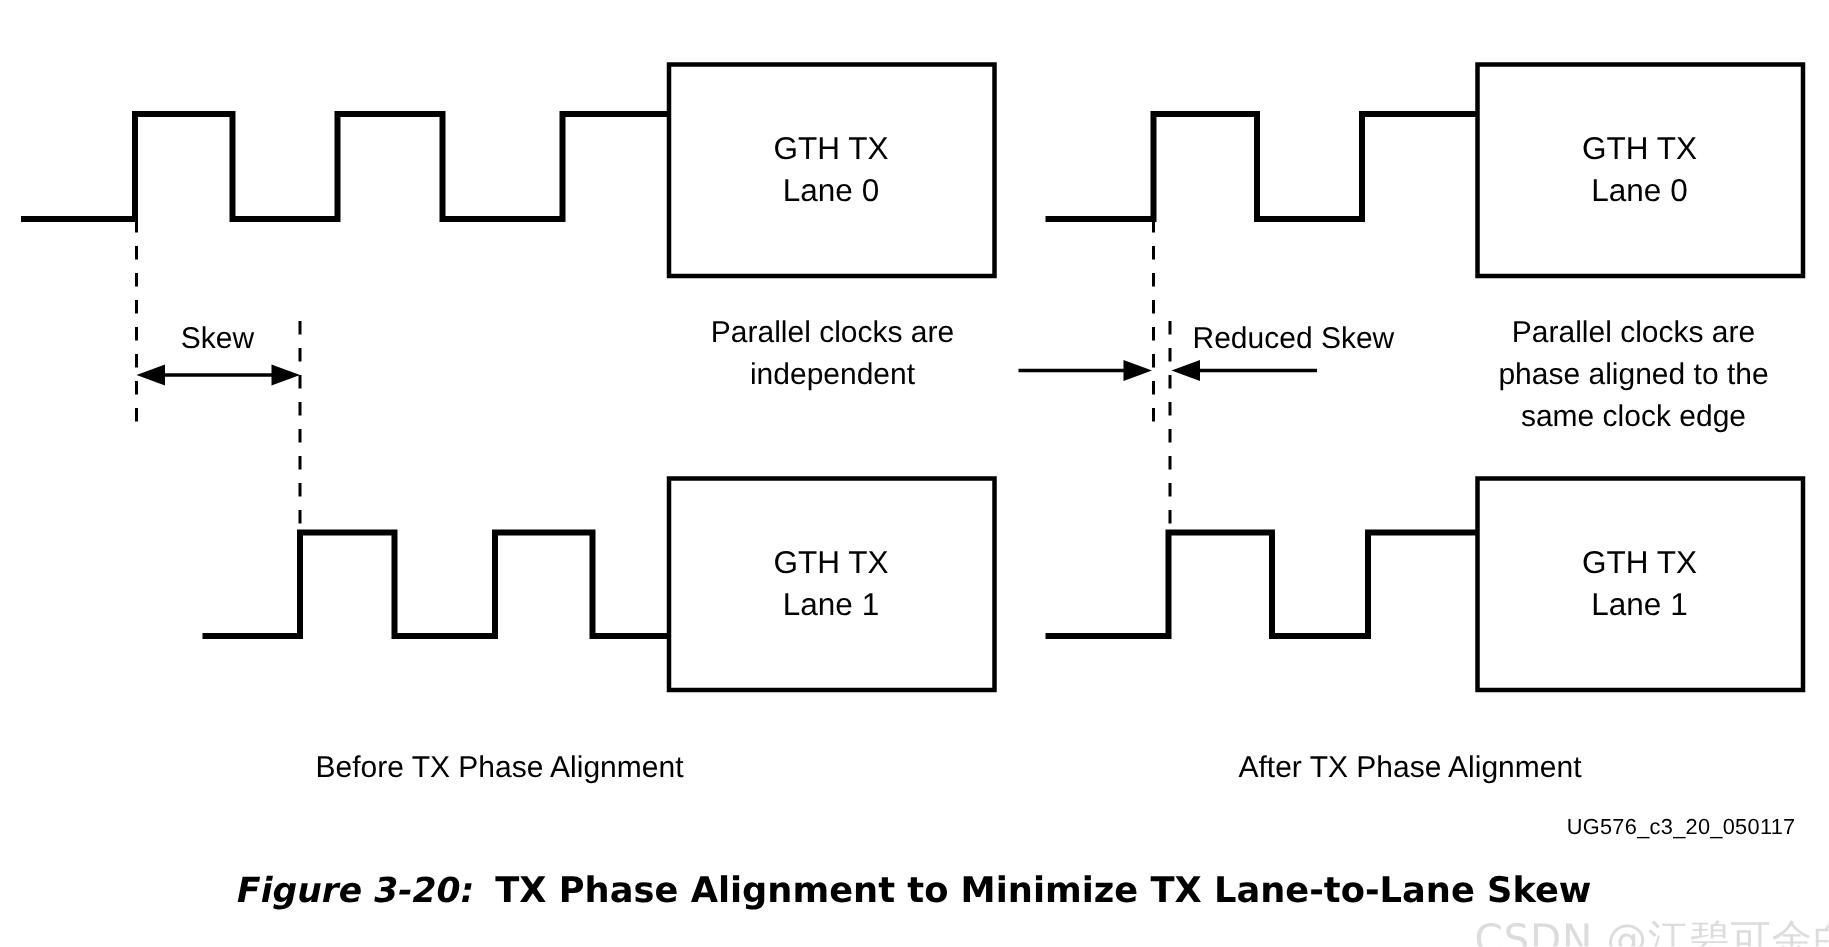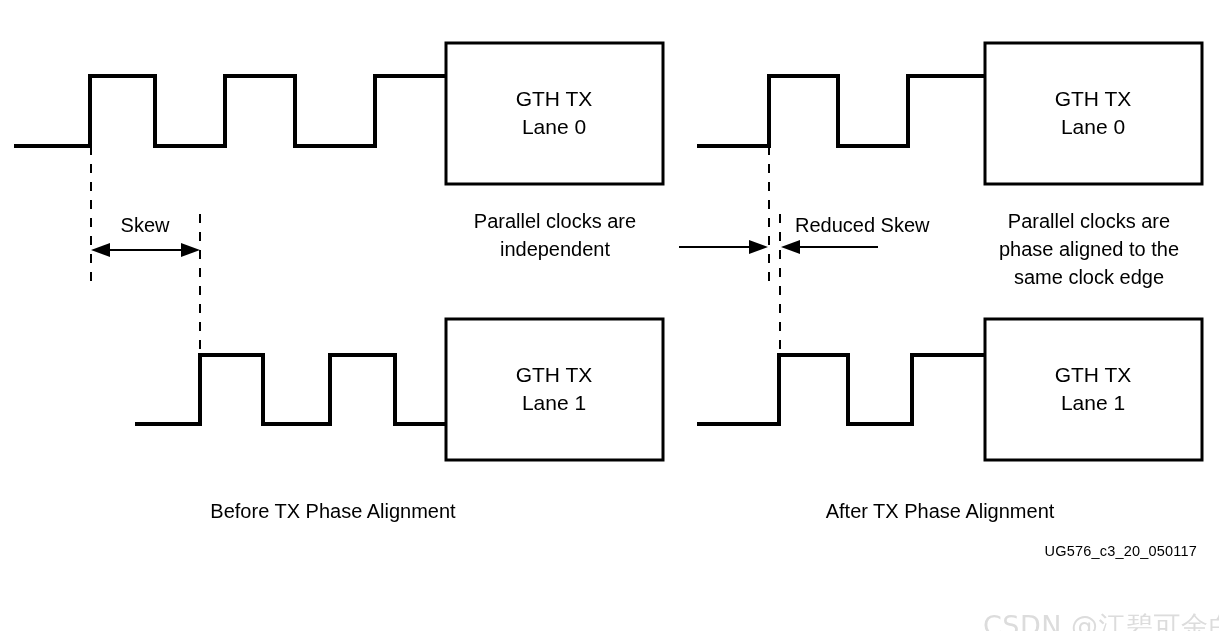--- a/index.html
+++ b/index.html
@@ -169,16 +169,19 @@
     <rect class="block-box" x="985" y="303" width="217" height="141"></rect>
     <text class="txt block-label" x="1093" y="366" text-anchor="middle">GTH TX</text>
     <text class="txt block-label" x="1093" y="394" text-anchor="middle">Lane 1</text>
 
     <text class="txt caption-sub" x="940" y="502" text-anchor="middle">After TX Phase Alignment</text>
 
     <text class="txt figure-id" x="1197" y="540" text-anchor="end">UG576_c3_20_050117</text>
 
   </svg>
 
+  <div class="fig-caption">
+    <span class="fig-num">Figure 3-20:</span><span class="fig-title">TX Phase Alignment to Minimize TX Lane-to-Lane Skew</span>
+  </div>
 
   <div class="watermark">CSDN @江碧可余白</div>
 
 </div>
 
 </body></html>

